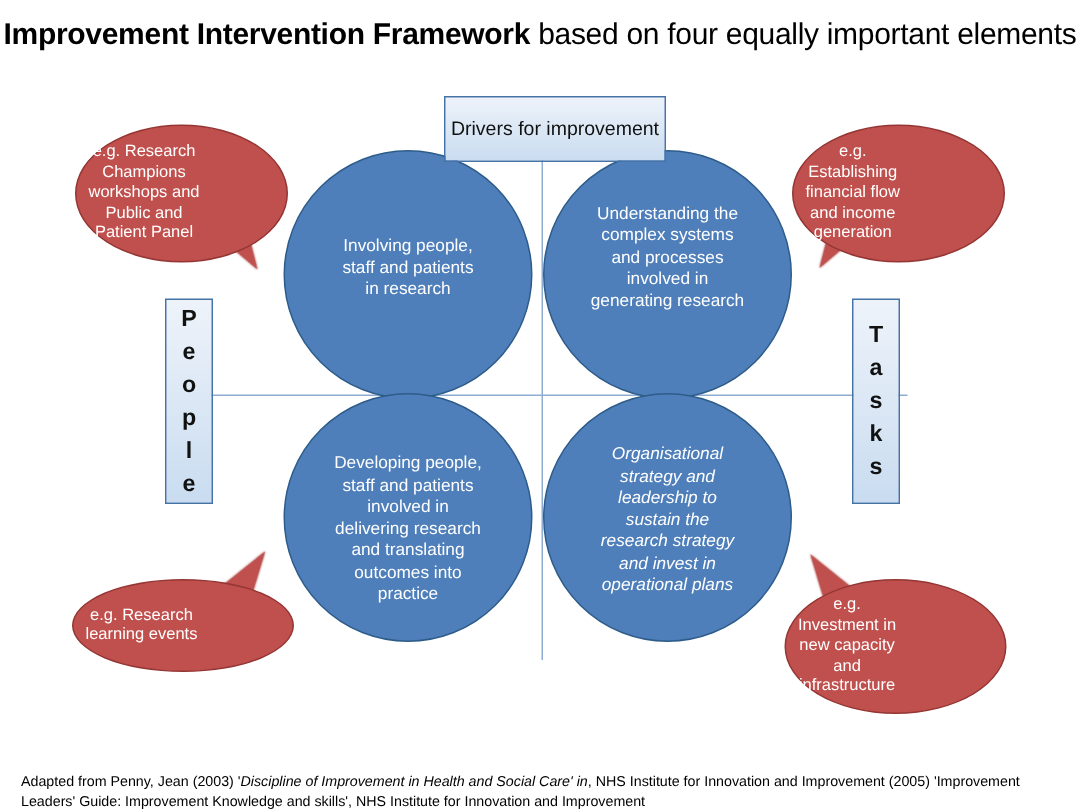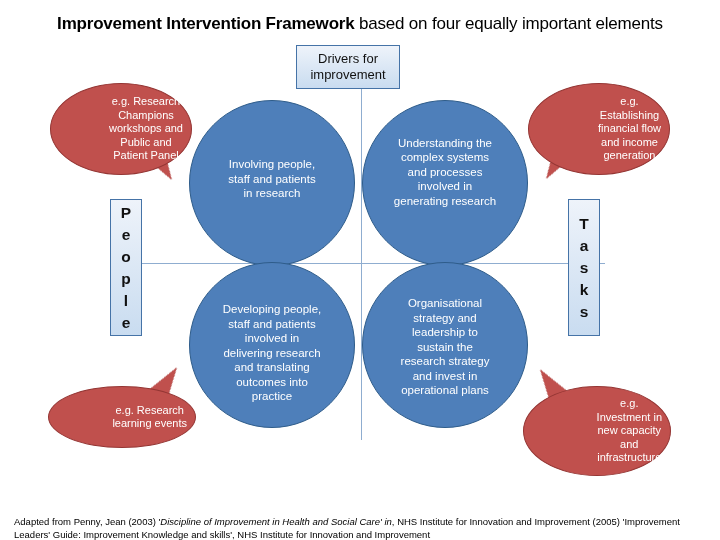--- a/index.html
+++ b/index.html
@@ -16,21 +16,21 @@
     color: #000000;
   }
 
   
   .title {
     position: absolute;
     left: 0;
     top: 14px;
     width: 720px;
     text-align: center;
-    font-size: 17px;
+    font-size: 20px;
     line-height: 19px;
     letter-spacing: -0.2px;
     white-space: nowrap;
   }
   .title .strong { font-weight: bold; }
   .title .normal { font-weight: normal; }
 
   
   .stage {
     position: absolute;
@@ -78,37 +78,37 @@
   .circle .ctext { display: block; white-space: pre-line; }
 
   #circle-tl { left: 189px; top: 100px; width: 166px; height: 166px; }
   #circle-tr { left: 362px; top: 100px; width: 166px; height: 166px; text-align: center; }
   #circle-bl { left: 189px; top: 262px; width: 166px; height: 166px; }
   #circle-br { left: 362px; top: 262px; width: 166px; height: 166px; }
 
   #circle-tl .ctext { margin-top: -8px; }
   #circle-tr .ctext { margin-top: -22px; }
   #circle-bl .ctext { margin-top: 16px; text-align: center; }
-  #circle-br .ctext { margin-top: 4px; }
+  #circle-br .ctext { margin-top: 4px; font-style: italic; }
 
   
   .labelbox {
     position: absolute;
     background: linear-gradient(to bottom, #eef3fa 0%, #c9dcf0 100%);
     border: 1.2px solid #4573a7;
     box-sizing: border-box;
     display: flex;
     align-items: center;
     justify-content: center;
     text-align: center;
     color: #111111;
     z-index: 5;
   }
   #drivers-box {
-    left: 296px; top: 45px; width: 104px; height: 44px;
+    left: 296px; top: 64px; width: 148px; height: 44px;
     font-size: 13px; line-height: 16px;
   }
   #mechanisms-box {
     left: 296px; top: 423px; width: 130px; height: 55px;
     font-size: 13px; line-height: 16px;
   }
   .vbox {
     width: 32px;
     font-size: 15.5px;
     font-weight: bold;
@@ -128,21 +128,21 @@
     position: absolute;
     left: 0; top: 0;
     width: 100%;
     height: 100%;
     border-radius: 50%;
     background: #C0504D;
     border: 1.6px solid #943634;
     box-sizing: border-box;
     display: flex;
     align-items: center;
-    justify-content: flex-end;
+    justify-content: flex-start;
     text-align: center;
     color: #ffffff;
     font-size: 11px;
     line-height: 13.5px;
     padding: 3px 8px;
   }
   .callout .ctext { display: block; white-space: pre-line; }
   .callout .tail {
     position: absolute;
     width: 0; height: 0;

